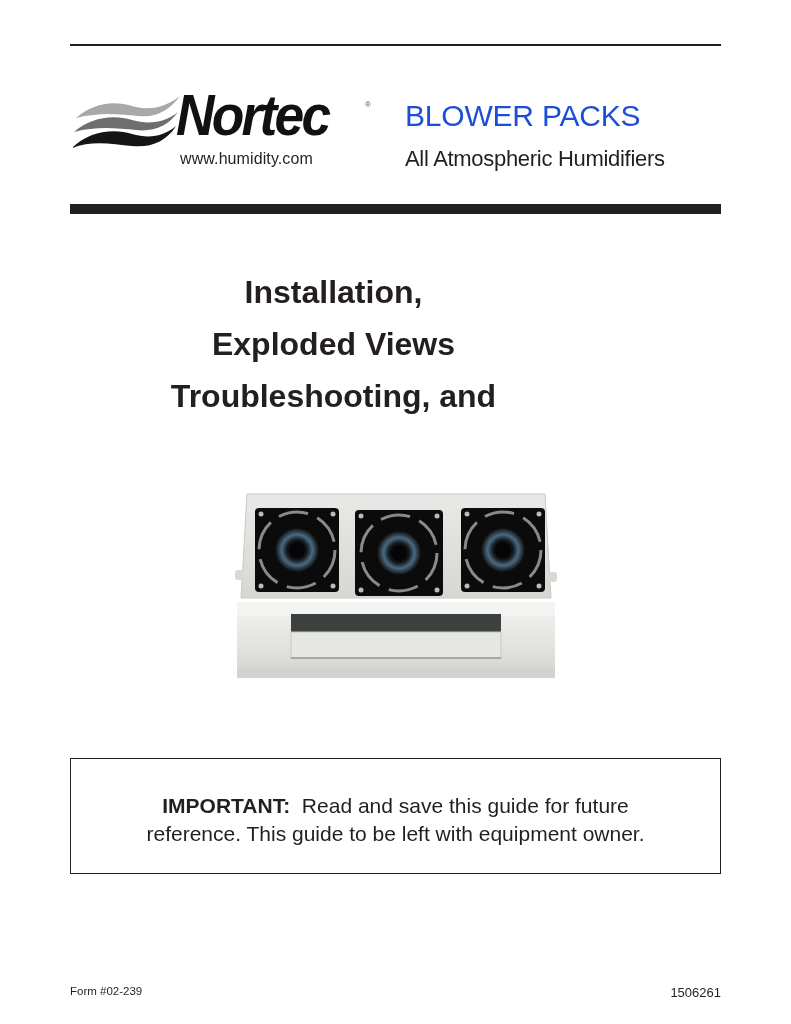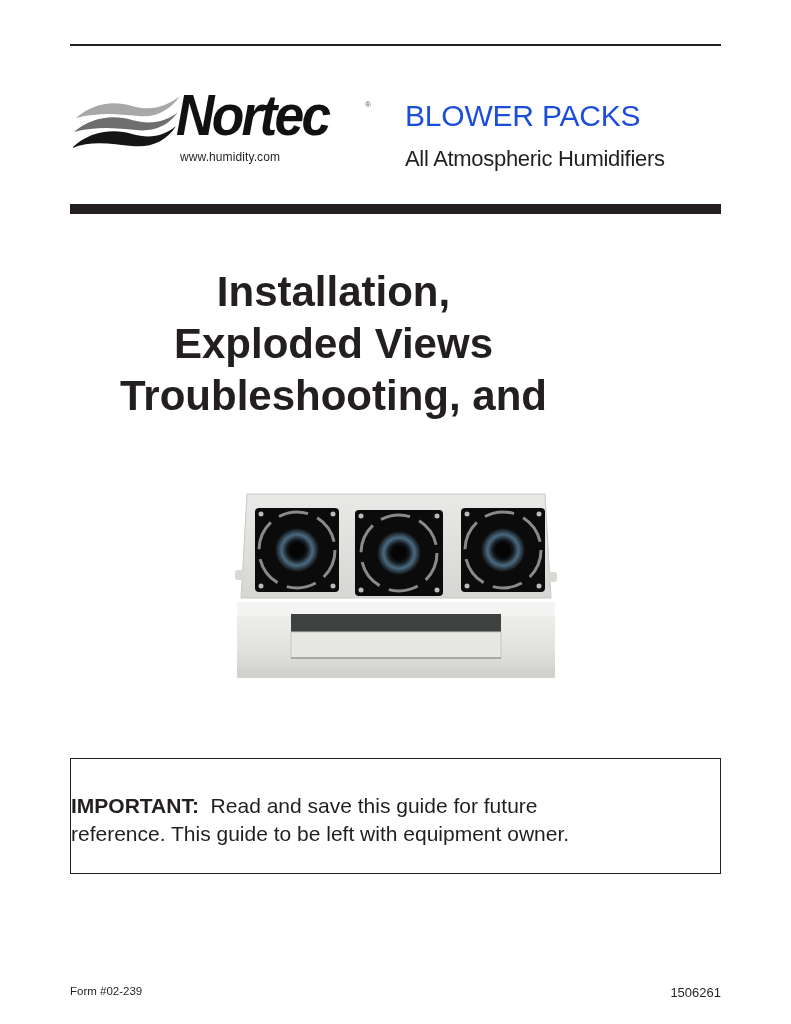--- a/index.html
+++ b/index.html
@@ -6,32 +6,32 @@
     html, body { width: 791px; height: 1024px; background: #ffffff; overflow: hidden; }
     body { position: relative; font-family: "Liberation Sans", sans-serif; color: #231f20; }
 
     .rule-top { position: absolute; left: 70px; top: 44px; width: 651px; height: 2px; background: #231f20; }
     .rule-thick { position: absolute; left: 70px; top: 204px; width: 651px; height: 10px; background: #231f20; }
 
     .logo { position: absolute; left: 72px; top: 92px; width: 300px; height: 80px; }
     .logo-waves { position: absolute; left: 0; top: 2px; width: 110px; height: 56px; }
     .logo-word { position: absolute; left: 104px; top: -6px; font-family: "Liberation Sans", sans-serif; font-weight: 700; font-style: italic; font-size: 58px; letter-spacing: -3px; color: #111; transform: scaleX(0.92); transform-origin: left top; line-height: 1; }
     .logo-reg { position: absolute; left: 293px; top: 8px; font-size: 8px; color: #555; }
-    .logo-url { position: absolute; left: 108px; top: 58px; font-size: 12px; color: #231f20; letter-spacing: 0.1px; }
+    .logo-url { position: absolute; left: 108px; top: 58px; font-size: 16px; color: #231f20; letter-spacing: 0.1px; }
 
     .product-title { position: absolute; left: 405px; top: 99px; font-size: 30px; color: #1d4ed8; letter-spacing: -0.2px; }
     .product-subtitle { position: absolute; left: 405px; top: 146px; font-size: 22px; color: #231f20; letter-spacing: -0.3px; text-align: center; }
 
-    .main-title { position: absolute; left: 0; top: 266px; width: 667px; text-align: center; font-weight: 700; font-size: 42px; line-height: 52px; color: #231f20; }
+    .main-title { position: absolute; left: 0; top: 266px; width: 667px; text-align: center; font-weight: 700; font-size: 32px; line-height: 52px; color: #231f20; }
     .main-title span { display: block; }
 
     .product-photo { position: absolute; left: 233px; top: 490px; width: 326px; height: 190px; }
 
     .notice-box { position: absolute; left: 70px; top: 758px; width: 651px; height: 116px; border: 1.5px solid #231f20; }
-    .notice-text { position: absolute; left: 0; top: 33px; width: 100%; text-align: left; font-size: 21px; line-height: 28px; color: #231f20; }
+    .notice-text { position: absolute; left: 0; top: 33px; width: 100%; text-align: center; font-size: 21px; line-height: 28px; color: #231f20; }
     .notice-text .label { font-weight: 700; }
 
     .footer-left { position: absolute; left: 70px; top: 985px; font-size: 11.5px; color: #231f20; }
     .footer-right { position: absolute; right: 70px; top: 985px; font-size: 13px; color: #231f20; }
   </style>
 </head>
 <body>
 
 <div class="rule-top"></div>
 

